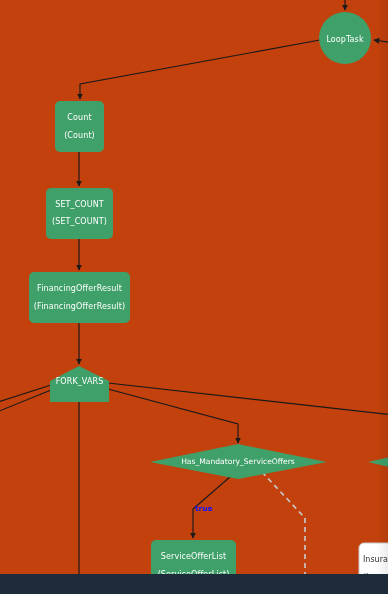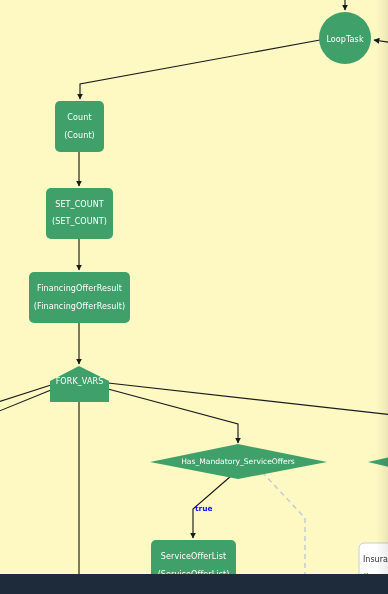--- a/index.html
+++ b/index.html
@@ -11,21 +11,21 @@
   body {
     font-family: "DejaVu Sans", sans-serif;
     width: 388px;
     height: 594px;
     overflow: hidden;
   }
   #canvas {
     position: relative;
     width: 388px;
     height: 594px;
-    background: #fef9c3;
+    background: #c2410c;
     overflow: hidden;
   }
   #graph-svg {
     position: absolute;
     left: 0;
     top: 0;
     width: 388px;
     height: 594px;
   }
   .node-label {

